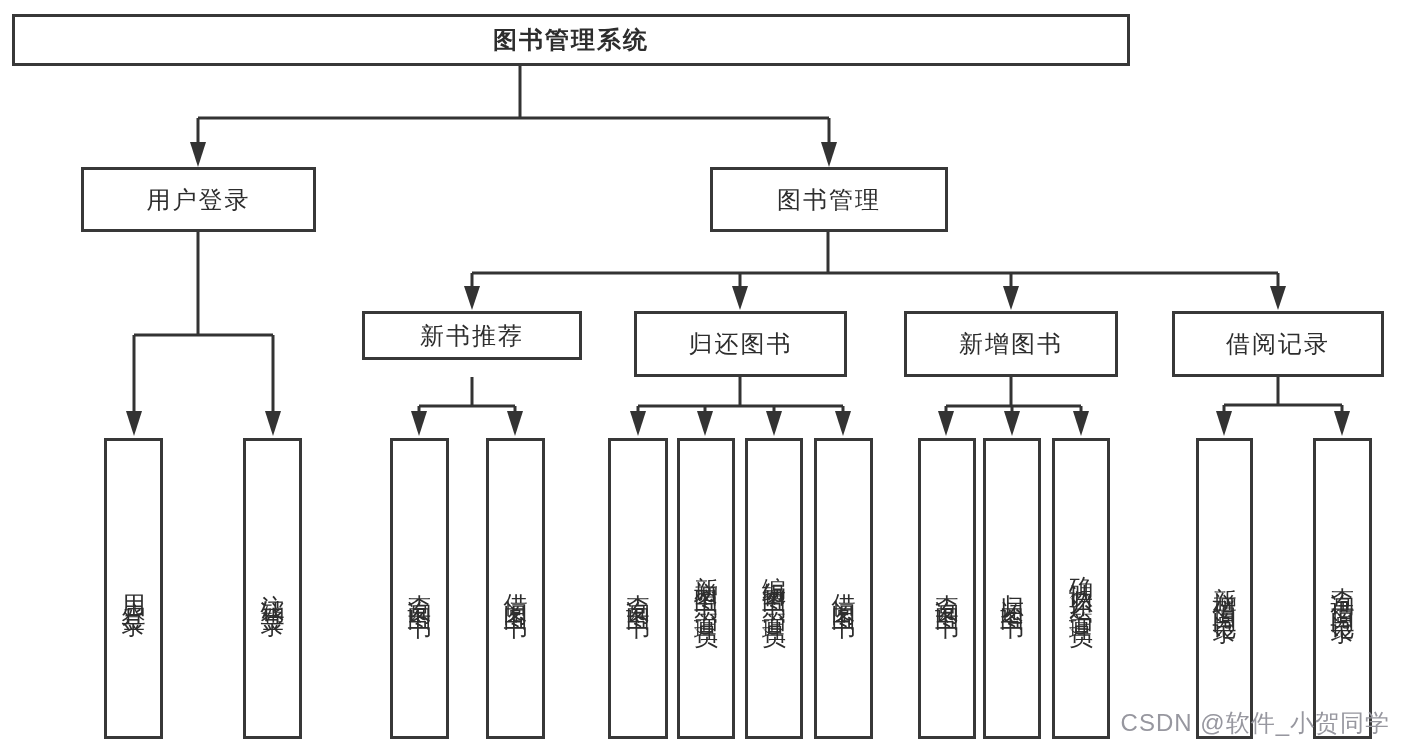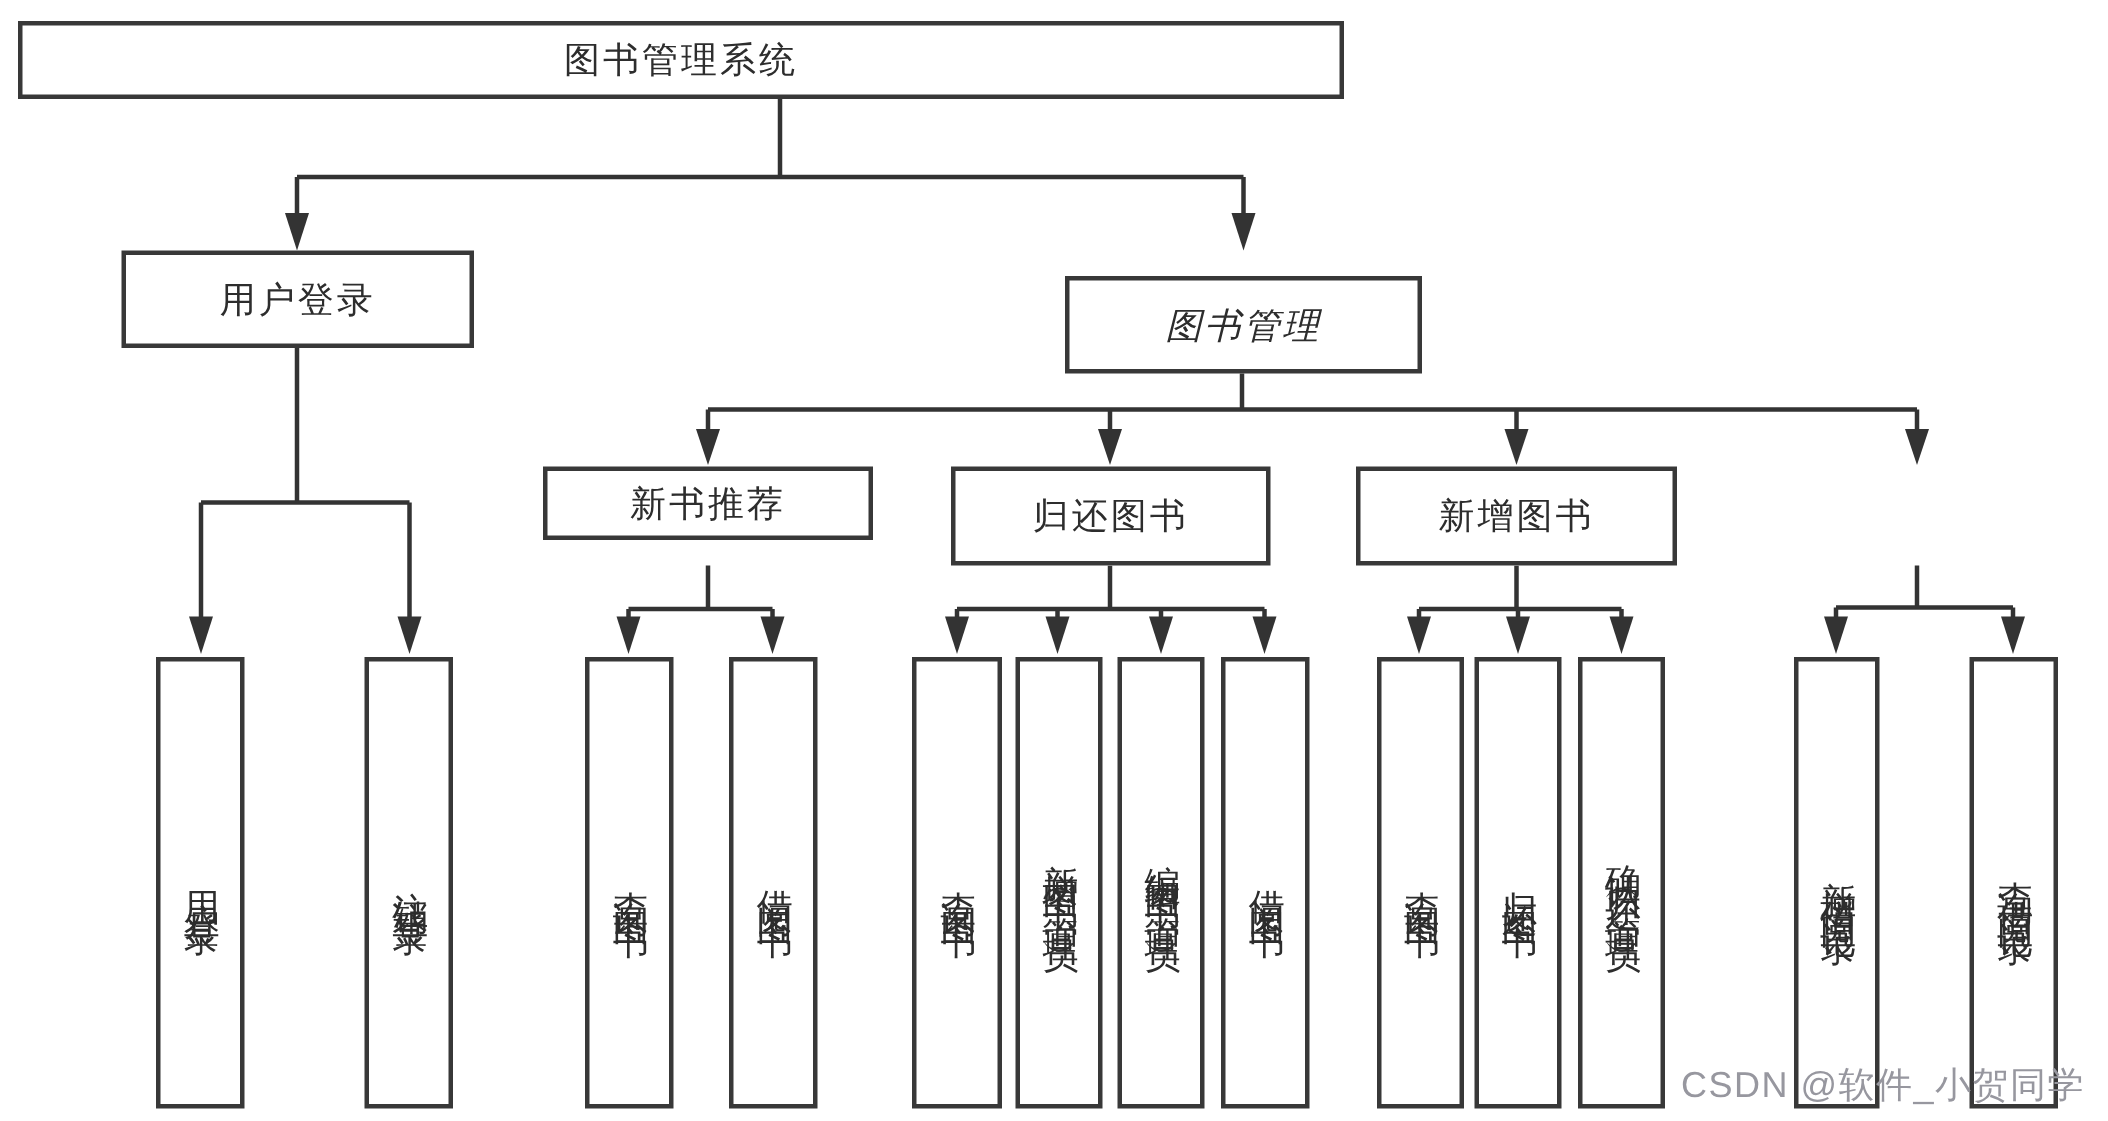--- a/index.html
+++ b/index.html
@@ -124,40 +124,43 @@
     <g>
       <line x1="1278" y1="377" x2="1278" y2="405"></line>
       <line x1="1224" y1="405" x2="1342" y2="405"></line>
       <line x1="1224" y1="405" x2="1224" y2="413"></line>
       <line x1="1342" y1="405" x2="1342" y2="413"></line>
       <polygon points="1216,411 1232,411 1224,436"></polygon>
       <polygon points="1334,411 1350,411 1342,436"></polygon>
     </g>
   </svg>
 
-  <div class="node" style="left:12px;top:14px;width:884px;height:52px;">
+  <div class="node" style="left:12px;top:14px;width:1118px;height:52px;font-weight:bold;">
     <span class="h-label">图书管理系统</span>
   </div>
 
   <div class="node" style="left:81px;top:167px;width:235px;height:65px;">
     <span class="h-label">用户登录</span>
   </div>
-  <div class="node" style="left:710px;top:184px;width:238px;height:65px;font-style:italic;">
+  <div class="node" style="left:710px;top:167px;width:238px;height:65px;">
     <span class="h-label">图书管理</span>
   </div>
 
   <div class="node" style="left:362px;top:311px;width:220px;height:49px;">
     <span class="h-label">新书推荐</span>
   </div>
   <div class="node" style="left:634px;top:311px;width:213px;height:66px;">
     <span class="h-label">归还图书</span>
   </div>
   <div class="node" style="left:904px;top:311px;width:214px;height:66px;">
     <span class="h-label">新增图书</span>
   </div>
+  <div class="node" style="left:1172px;top:311px;width:212px;height:66px;">
+    <span class="h-label">借阅记录</span>
+  </div>
 
   <div class="node" style="left:104px;top:438px;width:59px;height:301px;">
     <span class="v-label">用户登录</span>
   </div>
   <div class="node" style="left:243px;top:438px;width:59px;height:301px;">
     <span class="v-label">注销登录</span>
   </div>
 
   <div class="node" style="left:390px;top:438px;width:59px;height:301px;">
     <span class="v-label">查询图书</span>

